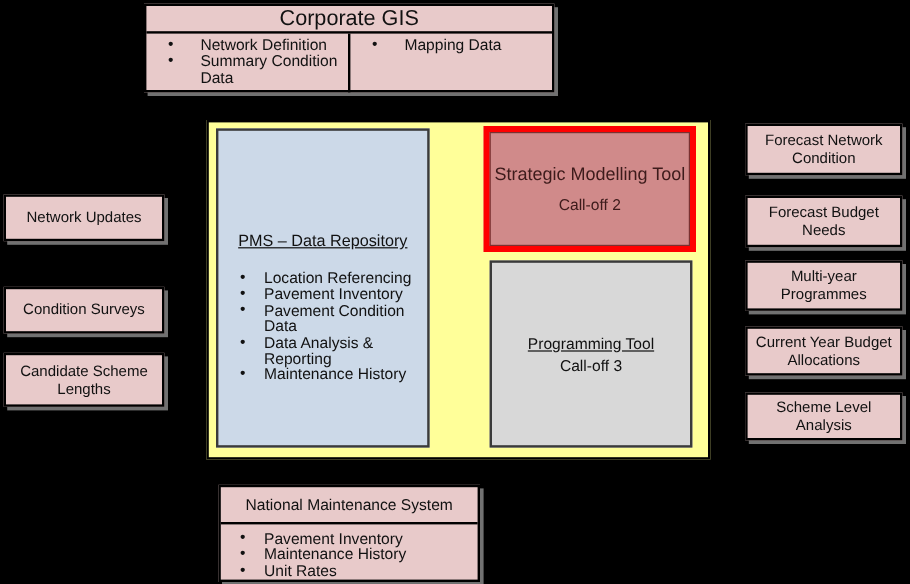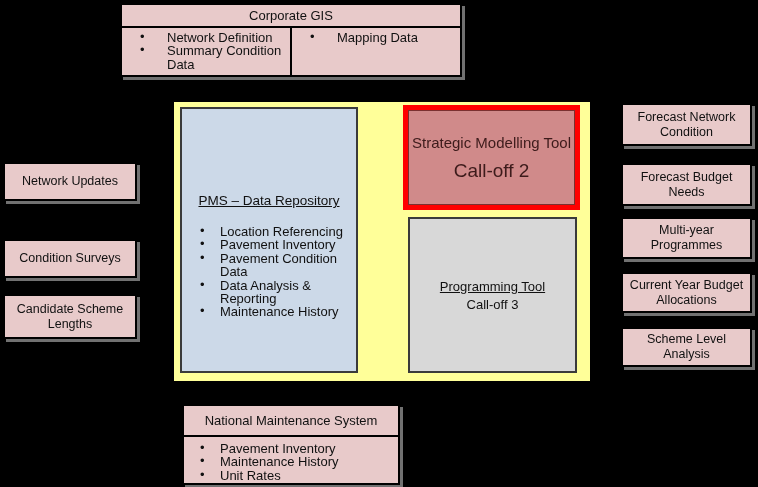--- a/index.html
+++ b/index.html
@@ -13,21 +13,21 @@
   .pinkbox{
     position:absolute;background:#e8caca;border:2px solid #000;
     box-shadow:3px 3px 0 rgba(125,125,125,.9);box-sizing:border-box;
   }
   .label-box{display:flex;align-items:center;justify-content:center;
     text-align:center;font-size:12.5px;line-height:15px;padding:2px 4px;}
 
   
   #corporate-gis{left:120px;top:3px;width:342px;height:74px;}
   #corporate-gis .hdr{height:21px;border-bottom:2px solid #000;display:flex;
-    align-items:center;justify-content:center;font-size:13px;}
+    align-items:center;justify-content:center;font-size:18px;}
   #corporate-gis .body{display:flex;height:49px;}
   #corporate-gis .col-left{width:168px;border-right:2px solid #000;padding-top:3px;}
   #corporate-gis .col-right{flex:1;padding-top:3px;}
 
   ul.blist{margin:0;padding:0;list-style:none;font-size:13px;line-height:13.4px;}
   ul.blist li{position:relative;padding-left:45px;}
   ul.blist li::before{content:"\2022";position:absolute;left:18px;top:-1px;font-size:13px;}
 
   
   #yellow-frame{position:absolute;left:172px;top:100px;width:420px;height:283px;
@@ -41,21 +41,21 @@
   #pms-box ul.blist li{padding-left:38px;}
   #pms-box ul.blist li::before{left:18px;}
 
   
   #strategic-box{position:absolute;left:403px;top:105px;width:177px;height:105px;
     background:#d08a8a;border:5px solid #f00;box-sizing:border-box;
     display:flex;flex-direction:column;align-items:center;justify-content:center;
     gap:9px;color:#3d1b1b;}
   #strategic-box .inner-edge{position:absolute;inset:0;border:1px solid #7a3030;pointer-events:none;}
   #strategic-box .title{font-size:15px;}
-  #strategic-box .subtitle{font-size:19px;}
+  #strategic-box .subtitle{font-size:13px;}
 
   
   #programming-box{position:absolute;left:408px;top:217px;width:169px;height:156px;
     background:#d8d8d8;border:2px solid #3a3a3a;box-sizing:border-box;
     display:flex;flex-direction:column;align-items:center;justify-content:center;gap:3px;}
   #programming-box .title{font-size:13px;text-decoration:underline;}
   #programming-box .subtitle{font-size:13px;}
 
   
   #network-updates{left:3px;top:162px;width:134px;height:39px;}

